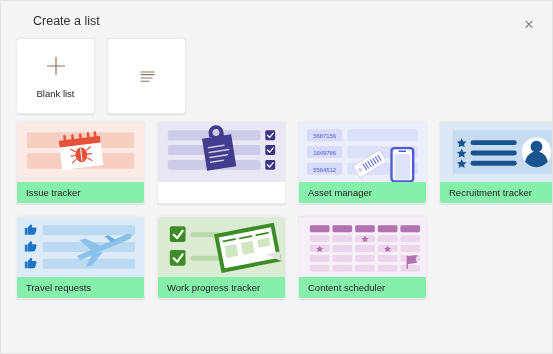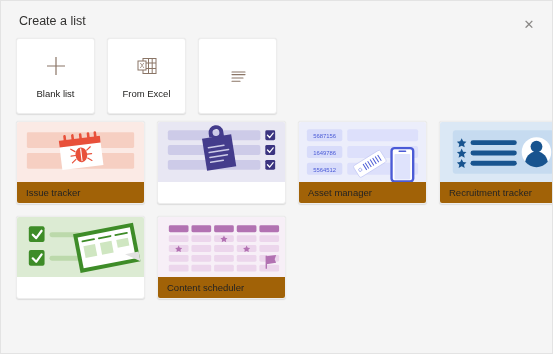--- a/index.html
+++ b/index.html
@@ -18,21 +18,21 @@
   .close-btn {
     position: absolute; top: 14px; right: 14px;
     width: 18px; height: 18px;
     display: flex; align-items: center; justify-content: center;
     color: #8a8886; font-size: 13px; line-height: 1;
     cursor: pointer; background: none; border: none;
     font-family: "Liberation Sans", sans-serif;
   }
   .section-title {
     font-size: 12.5px; color: #323130; font-weight: 400;
-    padding-left: 18px;
+    padding-left: 32px;
   }
   #create-title { padding-top: 13px; }
   #templates-title { padding-top: 13px; padding-bottom: 2px; }
 
   
   .create-row { display: flex; gap: 12px; padding: 10px 15px 0 15px; }
   .create-card {
     width: 79px; height: 76px; background: #ffffff;
     border-radius: 3px; border: 1px solid #ededed;
     display: flex; flex-direction: column;
@@ -55,21 +55,21 @@
     height: 83px; background: #ffffff;
     border-radius: 3px; border: 1px solid #ededed;
     overflow: hidden; cursor: pointer;
     display: flex; flex-direction: column;
     box-shadow: 0 0.5px 1.2px rgba(0,0,0,0.10);
   }
   .tpl-art { height: 60px; width: 100%; position: relative; overflow: hidden; }
   .tpl-label {
     flex: 1; display: flex; align-items: center;
     padding-left: 9px; font-size: 9.5px; color: #252423;
-    background: #a16207;
+    background: #86efac;
   }
   .tpl-art svg { display: block; width: 100%; height: 100%; }
 </style>
 </head>
 <body>
 
 <div class="dialog">
 
   <button class="close-btn">✕</button>
 
@@ -77,31 +77,20 @@
 
   <div class="create-row">
 
     <div class="create-card">
       <svg class="create-icon" viewBox="0 0 28 26">
         <path d="M14 4 L14 22 M5 13 L23 13" stroke="#8a7566" stroke-width="1.2" fill="none"></path>
       </svg>
       <span class="label">Blank list</span>
     </div>
 
-    <div class="create-card">
-      <svg class="create-icon" viewBox="0 0 28 26">
-        <g stroke="#8a7566" stroke-width="1" fill="none">
-          <rect x="10" y="5.5" width="13" height="15"></rect>
-          <path d="M10 10 H23 M10 15.5 H23 M15.5 5.5 V20.5 M19.2 5.5 V20.5"></path>
-        </g>
-        <rect x="5" y="8" width="8" height="9" fill="#ffffff" stroke="#8a7566" stroke-width="1"></rect>
-        <text x="9" y="15" font-size="7" fill="#8a7566" text-anchor="middle" font-family="Liberation Sans, sans-serif">X</text>
-      </svg>
-      <span class="label">From Excel</span>
-    </div>
 
     <div class="create-card">
       <svg class="create-icon" viewBox="0 0 28 26">
         <g stroke="#8a7566" stroke-width="1.1" stroke-linecap="round">
           <path d="M8 9 H21"></path>
           <path d="M8 11.6 H21"></path>
           <path d="M8 15 H19"></path>
           <path d="M8 18.2 H16"></path>
         </g>
       </svg>
@@ -222,20 +211,41 @@
           <rect x="31" y="28.5" width="47" height="5" rx="2.5" fill="#18548f"></rect>
           <rect x="31" y="39" width="47" height="5" rx="2.5" fill="#18548f"></rect>
           <circle cx="98" cy="30" r="15" fill="#ffffff"></circle>
           <circle cx="98" cy="24.5" r="6" fill="#18548f"></circle>
           <path d="M86.5 40 c1.5-7.5 7-10.5 11.5-10.5 s10 3 11.5 10.5 a15 15 0 0 1 -23 0 z" fill="#18548f"></path>
         </svg>
       </div>
       <div class="tpl-label">Recruitment tracker</div>
     </div>
 
+    <div class="tpl-card">
+      <div class="tpl-art" style="background:#ddeaf7">
+        <svg viewBox="0 0 129 60">
+          <rect x="26" y="8" width="94" height="10" rx="2" fill="#bcd9f2"></rect>
+          <rect x="26" y="25" width="94" height="10" rx="2" fill="#bcd9f2"></rect>
+          <rect x="26" y="42" width="94" height="10" rx="2" fill="#bcd9f2"></rect>
+          <g fill="#1b74c4">
+            <path d="M11 10.5 c1.2-2.2 2.6-3.6 3.6-3.4 1.1 0.2 0.8 1.9 0.4 3.1 h3.3 c1.1 0 1.8 0.8 1.5 1.8 l-1.1 4.1 c-0.2 0.8-1 1.4-1.9 1.4 h-5.8 z M8 10.8 h2.6 v6.7 H8 z"></path>
+            <path d="M11 27.5 c1.2-2.2 2.6-3.6 3.6-3.4 1.1 0.2 0.8 1.9 0.4 3.1 h3.3 c1.1 0 1.8 0.8 1.5 1.8 l-1.1 4.1 c-0.2 0.8-1 1.4-1.9 1.4 h-5.8 z M8 27.8 h2.6 v6.7 H8 z"></path>
+            <path d="M11 44.5 c1.2-2.2 2.6-3.6 3.6-3.4 1.1 0.2 0.8 1.9 0.4 3.1 h3.3 c1.1 0 1.8 0.8 1.5 1.8 l-1.1 4.1 c-0.2 0.8-1 1.4-1.9 1.4 h-5.8 z M8 44.8 h2.6 v6.7 H8 z"></path>
+          </g>
+          <g transform="rotate(-14 85 32)">
+            <path d="M60 33 L112 24 c4-0.7 7 0.3 7 2.2 0 1.8-2.6 3.2-6.4 3.9 L62 38 z" fill="#8cc2ea"></path>
+            <path d="M76 31.5 L66 18 h6.5 l14 11.5 z" fill="#8cc2ea"></path>
+            <path d="M76 34 L66 46 h6.5 l14-10.5 z" fill="#8cc2ea"></path>
+            <path d="M97 28 L92 20.5 h4 l7 7 z" fill="#6fb2e2"></path>
+          </g>
+        </svg>
+      </div>
+      <div class="tpl-label">Travel requests</div>
+    </div>
 
     <div class="tpl-card">
       <div class="tpl-art" style="background:#dcebd3">
         <svg viewBox="0 0 129 60">
           <rect x="12" y="9" width="16" height="16" rx="2" fill="#3e8c28"></rect>
           <path d="M16 17.5 L19.5 21 L25 13.5" stroke="#ffffff" stroke-width="2.2" fill="none" stroke-linecap="round" stroke-linejoin="round"></path>
           <rect x="12" y="33" width="16" height="16" rx="2" fill="#3e8c28"></rect>
           <path d="M16 41.5 L19.5 45 L25 37.5" stroke="#ffffff" stroke-width="2.2" fill="none" stroke-linecap="round" stroke-linejoin="round"></path>
           <rect x="33" y="15" width="32" height="5" rx="2.5" fill="#bcd9ab"></rect>
           <rect x="33" y="39" width="32" height="5" rx="2.5" fill="#bcd9ab"></rect>
@@ -247,20 +257,21 @@
                 <path d="M85 20 H97"></path>
                 <path d="M102 20 H114"></path>
             </g>
             <rect x="68" y="25" width="12" height="12" fill="#cfe6c1"></rect>
             <rect x="85" y="25" width="12" height="12" fill="#cfe6c1"></rect>
             <rect x="102" y="25" width="12" height="8" fill="#cfe6c1"></rect>
             <path d="M108 41 L122 41 L122 51 z" fill="#e2e2e2"></path>
           </g>
         </svg>
       </div>
+      <div class="tpl-label">Work progress tracker</div>
     </div>
 
     <div class="tpl-card">
       <div class="tpl-art" style="background:#f7eff7">
         <svg viewBox="0 0 129 60">
           <g fill="#b272b2">
             <rect x="11" y="8" width="20" height="7" rx="1.5"></rect>
             <rect x="34" y="8" width="20" height="7" rx="1.5"></rect>
             <rect x="57" y="8" width="20" height="7" rx="1.5"></rect>
             <rect x="80" y="8" width="20" height="7" rx="1.5"></rect>

